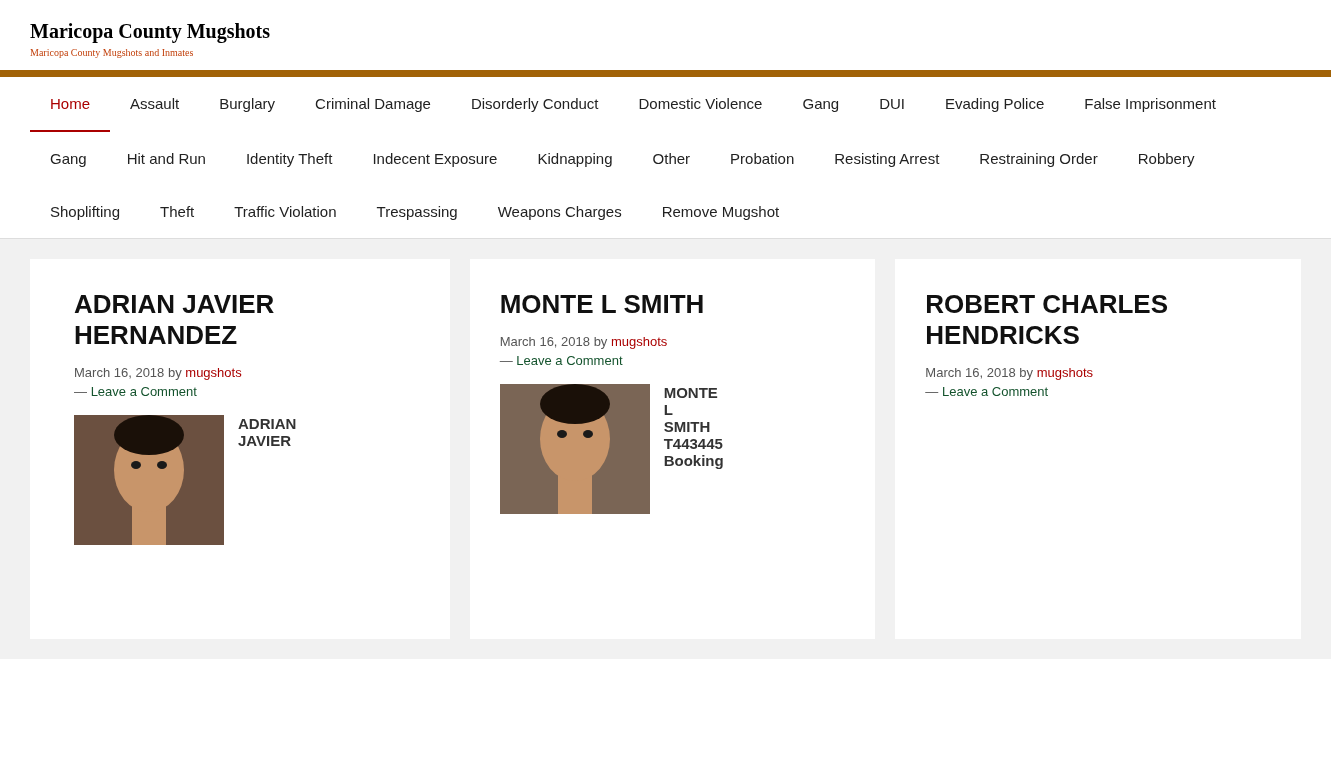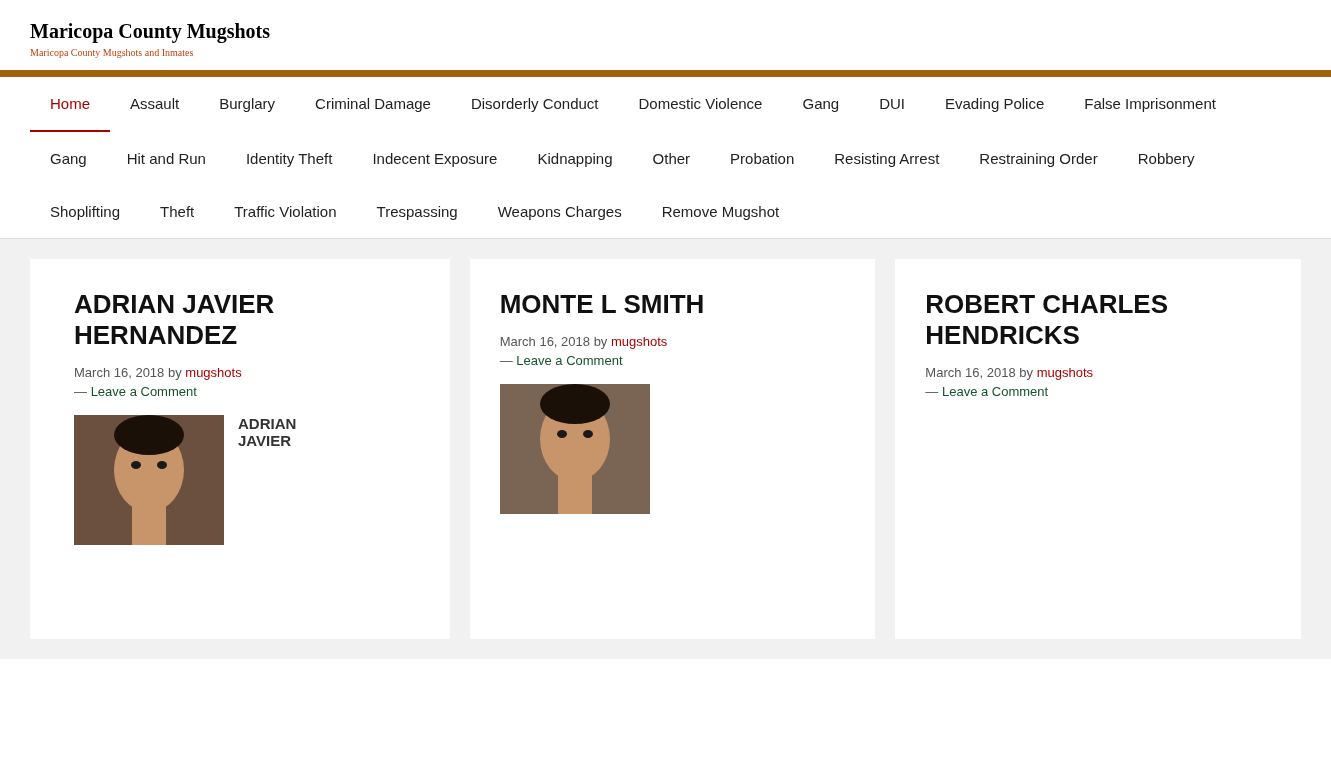--- a/index.html
+++ b/index.html
@@ -188,20 +188,21 @@
         <div class="card-comment"><span>—</span> <a href="#">Leave a Comment</a></div>
         <div class="card-body">
           <div class="mugshot-img"><svg viewBox="0 0 150 130" xmlns="http://www.w3.org/2000/svg">
               <rect width="150" height="130" fill="#7a6555"></rect>
               <rect x="58" y="82" width="34" height="48" fill="#c8956a"></rect>
               <ellipse cx="75" cy="55" rx="35" ry="42" fill="#c8956a"></ellipse>
               <ellipse cx="62" cy="50" rx="5" ry="4" fill="#1a1a1a"></ellipse>
               <ellipse cx="88" cy="50" rx="5" ry="4" fill="#1a1a1a"></ellipse>
               <ellipse cx="75" cy="20" rx="35" ry="20" fill="#1a1008"></ellipse>
             </svg></div>
+          <div class="card-text">MONTE<br>L<br>SMITH<br>T443445<br>Booking</div>
         </div>
       </div>
       <div class="card">
         <div class="card-title">ROBERT CHARLES HENDRICKS</div>
         <div class="card-meta"><span>March 16, 2018</span> by <a href="#">mugshots</a></div>
         <div class="card-comment"><span>—</span> <a href="#">Leave a Comment</a></div>
       </div>
     </div>
 </main>
 

